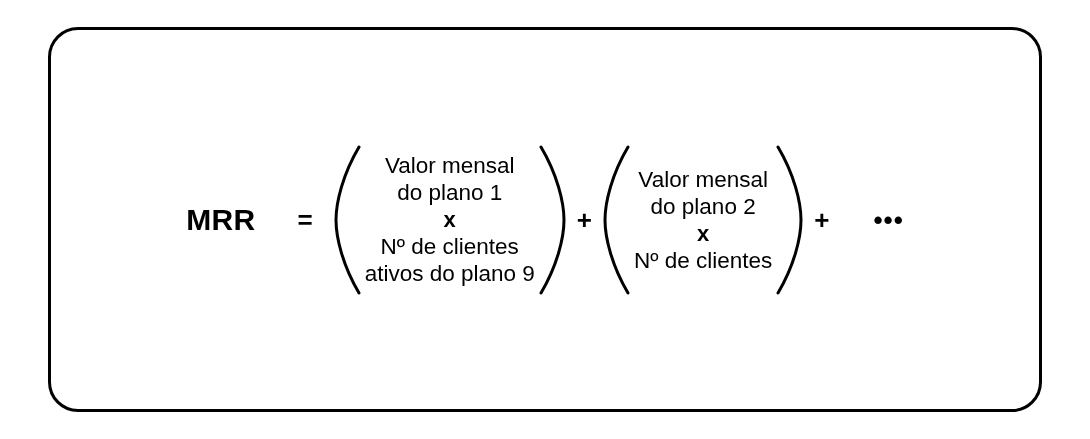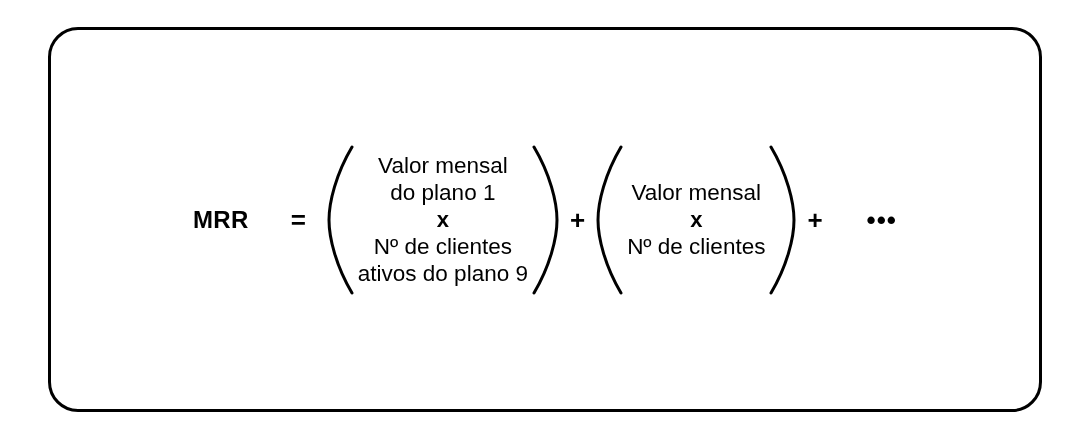--- a/index.html
+++ b/index.html
@@ -42,21 +42,21 @@
     top: 0;
     width: 1090px;
     height: 439px;
     display: flex;
     align-items: center;
     justify-content: center;
     gap: 0px;
   }
 
   .mrr-label {
-    font-size: 24px;
+    font-size: 30px;
     font-weight: 700;
     letter-spacing: 0.3px;
     line-height: 1;
     margin-right: 42px;
   }
 
   .equals-sign {
     font-size: 26px;
     font-weight: 700;
     line-height: 1;
@@ -156,20 +156,21 @@
     <span class="plus-sign">+</span>
 
     <div class="term">
       <span class="paren">
         <svg viewBox="0 0 30 152" xmlns="http://www.w3.org/2000/svg">
           <path d="M26 3 C10 30, 3 58, 3 76 C3 94, 10 122, 26 149" fill="none" stroke="#000000" stroke-width="3" stroke-linecap="round"></path>
         </svg>
       </span>
       <div class="term-body">
         <div class="term-line">Valor mensal</div>
+        <div class="term-line">do plano 2</div>
         <div class="term-op">x</div>
         <div class="term-line">Nº de clientes</div>
       </div>
       <span class="paren">
         <svg viewBox="0 0 30 152" xmlns="http://www.w3.org/2000/svg">
           <path d="M4 3 C20 30, 27 58, 27 76 C27 94, 20 122, 4 149" fill="none" stroke="#000000" stroke-width="3" stroke-linecap="round"></path>
         </svg>
       </span>
     </div>
 

